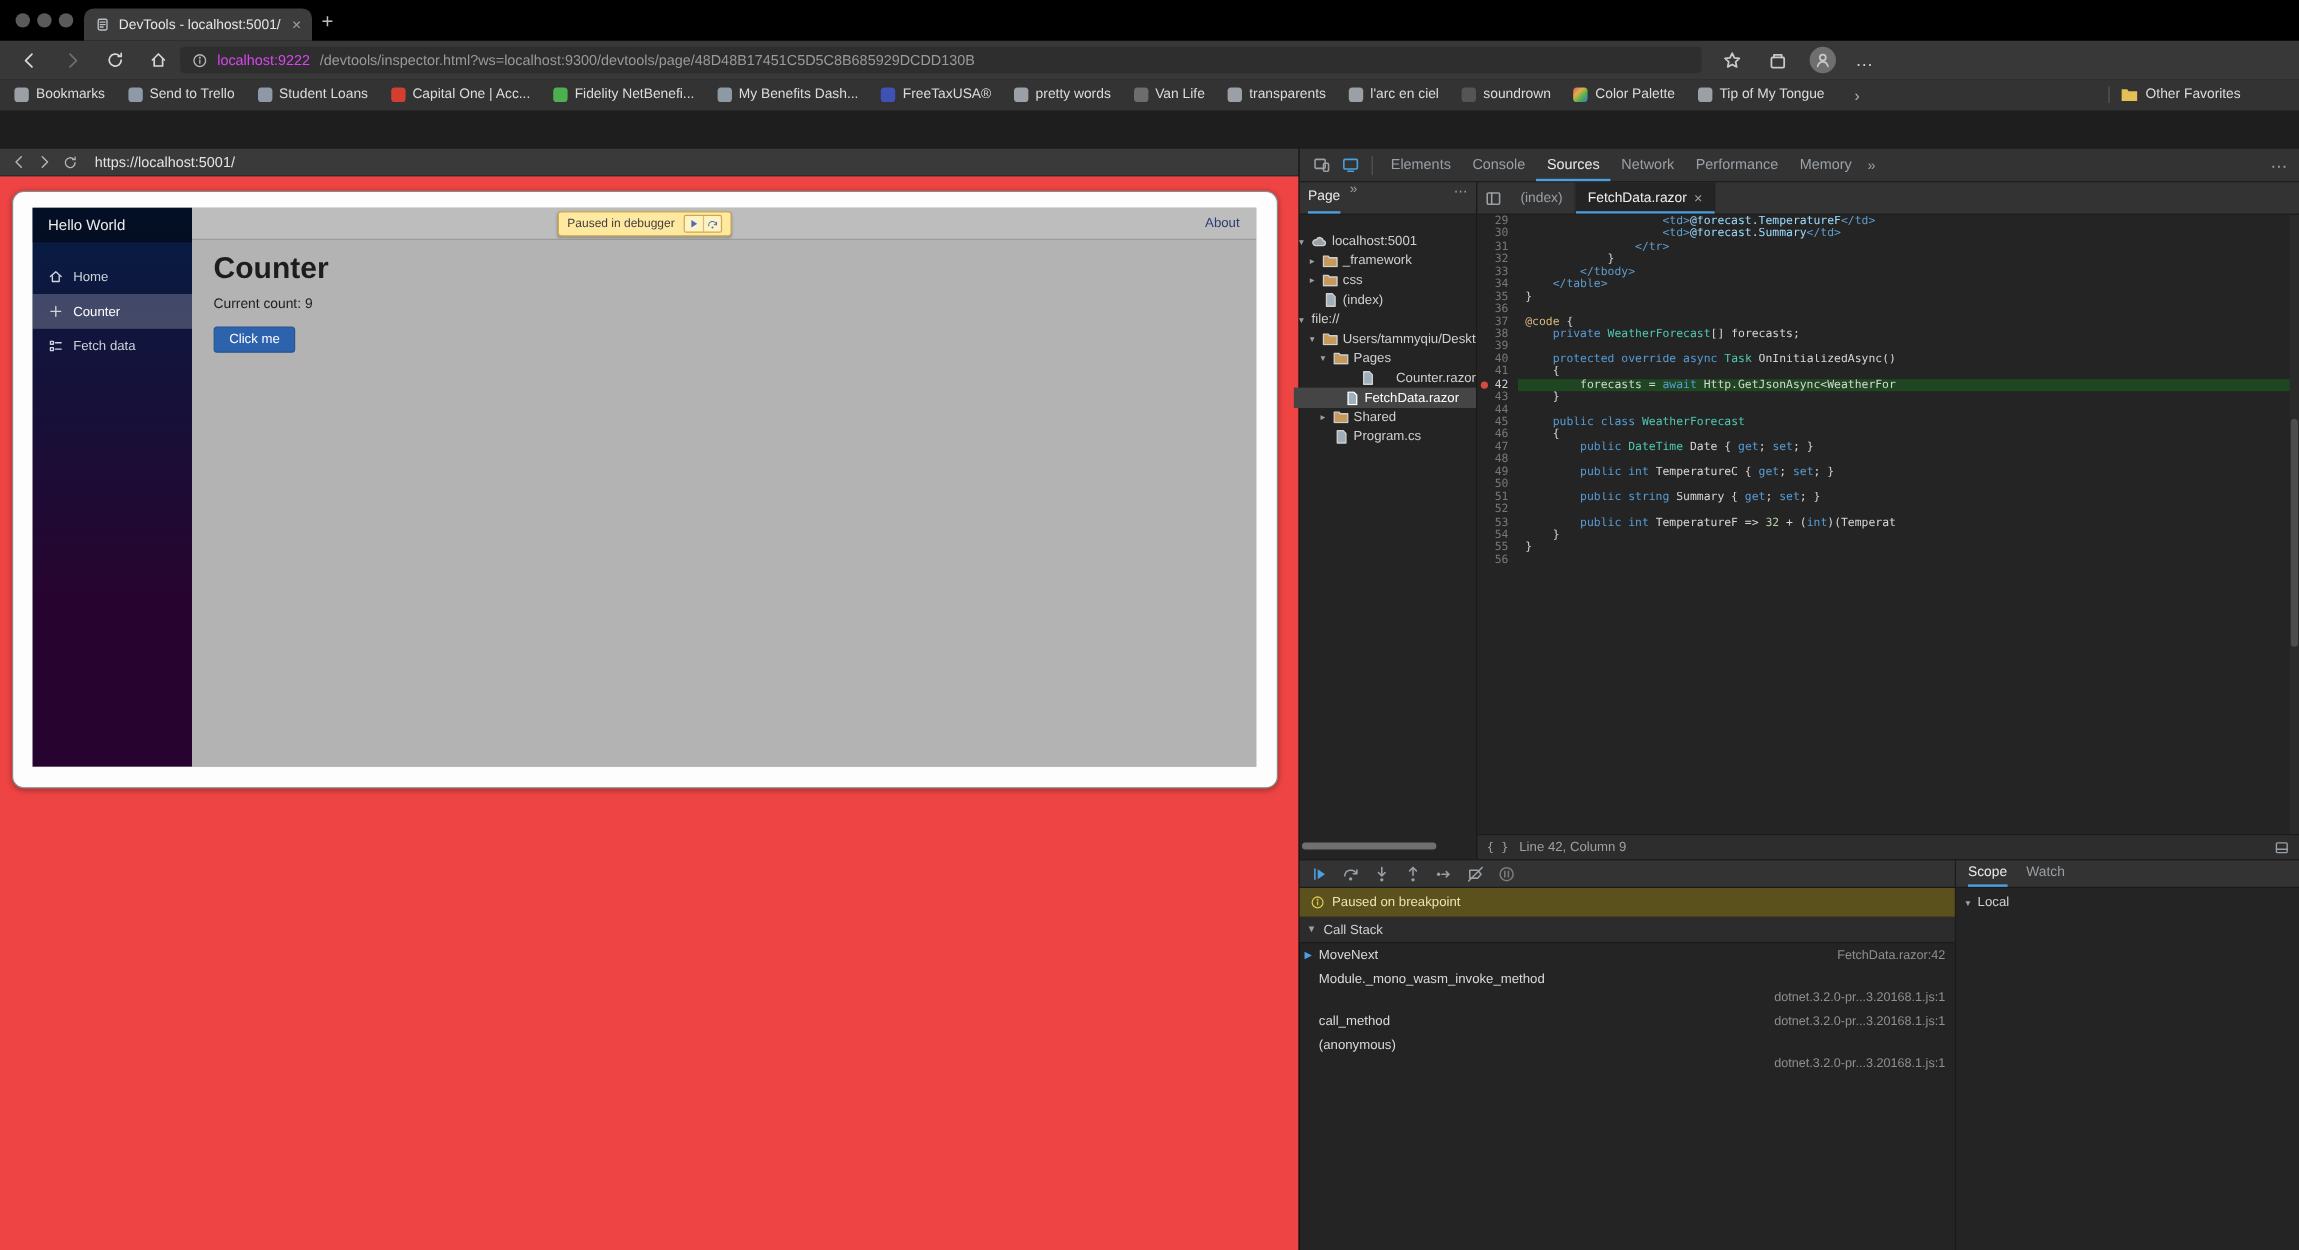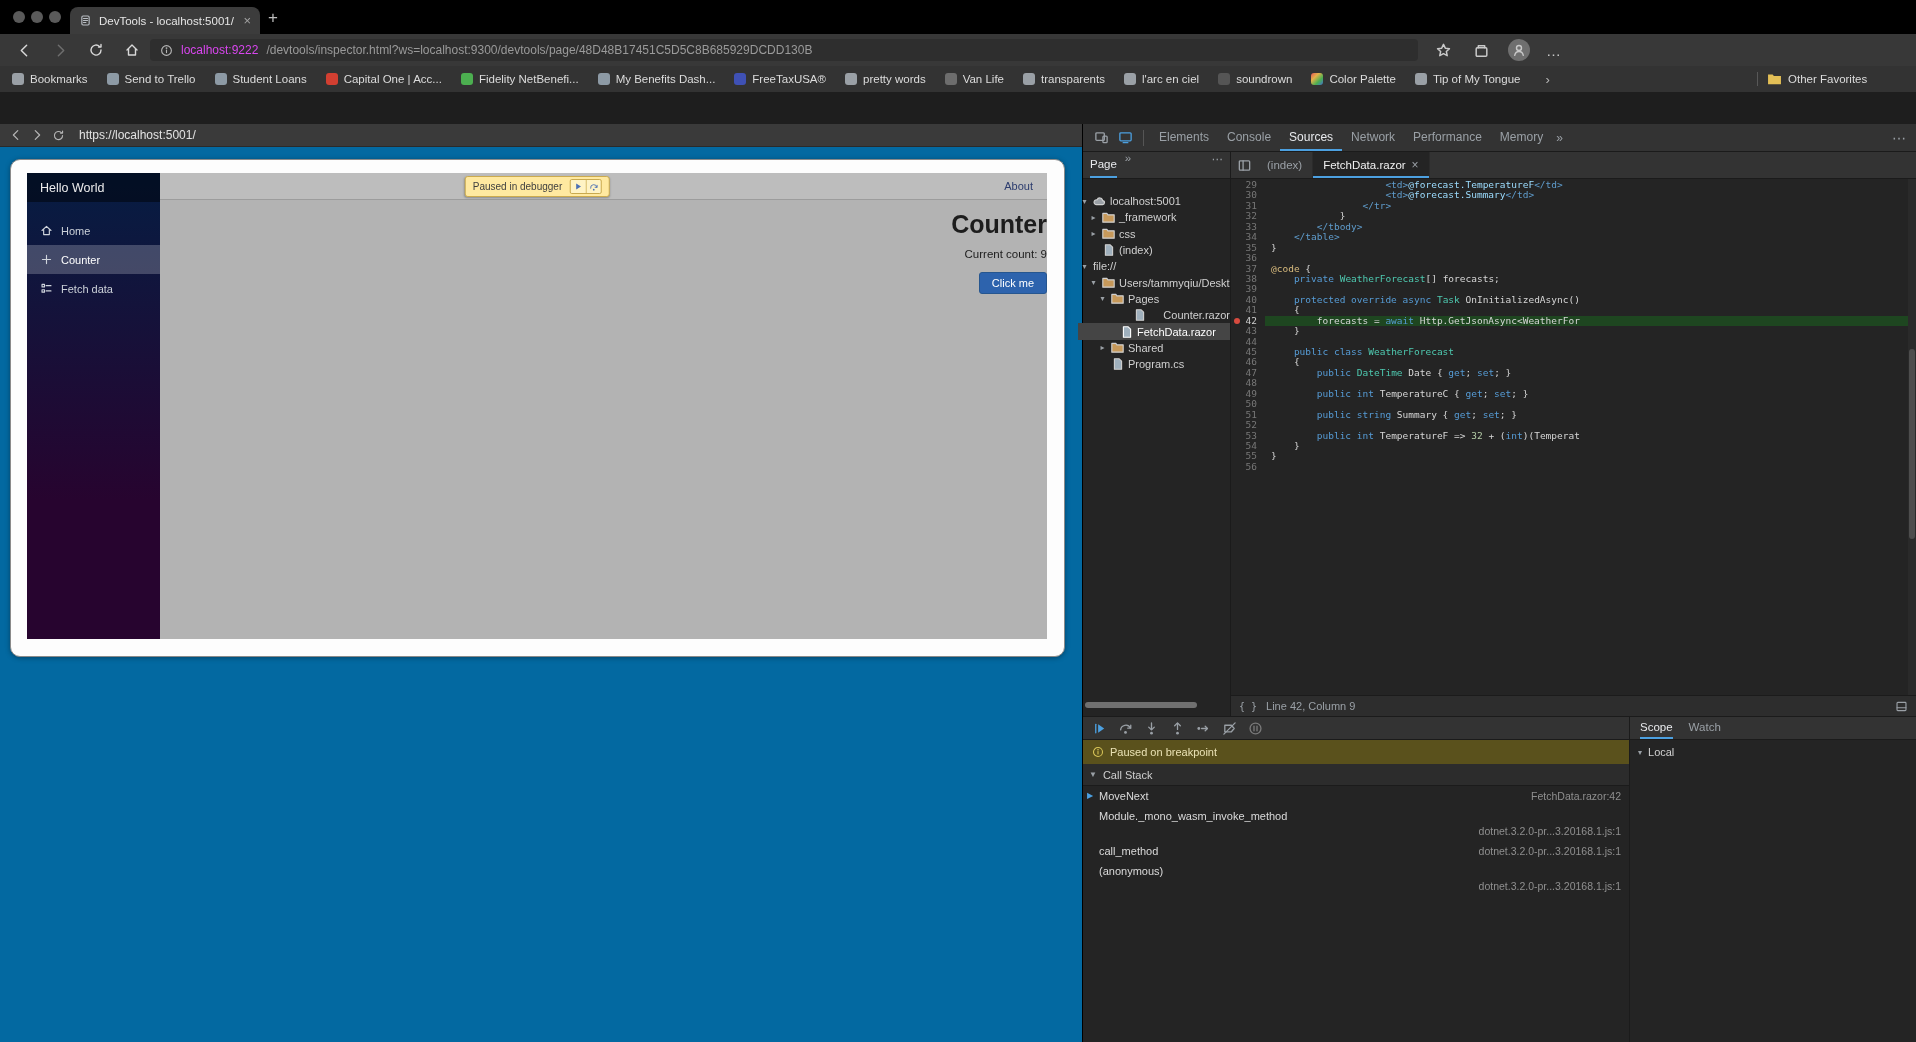--- a/index.html
+++ b/index.html
@@ -53,21 +53,21 @@
   
   .content { position:absolute; left:0; top:92px; width:100%; bottom:0; display:flex;margin-top:32px; }
   .cleft { width:1083px; flex:0 0 auto; display:flex; flex-direction:column; border-right:1px solid #000; }
   .cright { flex:1; background:#242424; display:flex; flex-direction:column; min-width:0; }
 
   
   .cast-toolbar { height:23px; background:#3a3a3a; border-bottom:1px solid #2a2a2a;
                   display:flex; align-items:center; padding-left:8px; gap:5px; }
   .cast-toolbar .cbtn { width:16px; height:16px; color:#b5b5b5; }
   .cast-url { margin-left:8px; font-size:12px; color:#e3e3e3; }
-  .cast-area { flex:1; background:#0369a1; position:relative;text-align:right; }
+  .cast-area { flex:1; background:#ef4444; position:relative; }
   .app-frame { position:absolute; left:10px; top:12px; width:1055px; height:498px; background:#fdfdfd;
                border:1px solid #8a8a8a; border-radius:10px; box-shadow:0 1px 5px rgba(0,0,0,.35); }
   .app-page { position:absolute; left:16px; top:13px; right:17px; bottom:17px; display:flex;
               overflow:hidden; background:#b3b3b3; }
   .app-sidebar { width:133px; flex:0 0 auto; background:linear-gradient(180deg,#061d43 0%,#27042f 70%, #27042f 100%); }
   .app-brand { height:29px; background:rgba(0,0,0,.45); display:flex; align-items:center;
                padding-left:13px; font-size:12.5px; color:#ececec; }
   .app-nav { margin-top:14px; }
   .anav { height:29px; display:flex; align-items:center; gap:8px; padding-left:13px;
           font-size:11px; color:#ccd1d9; }

